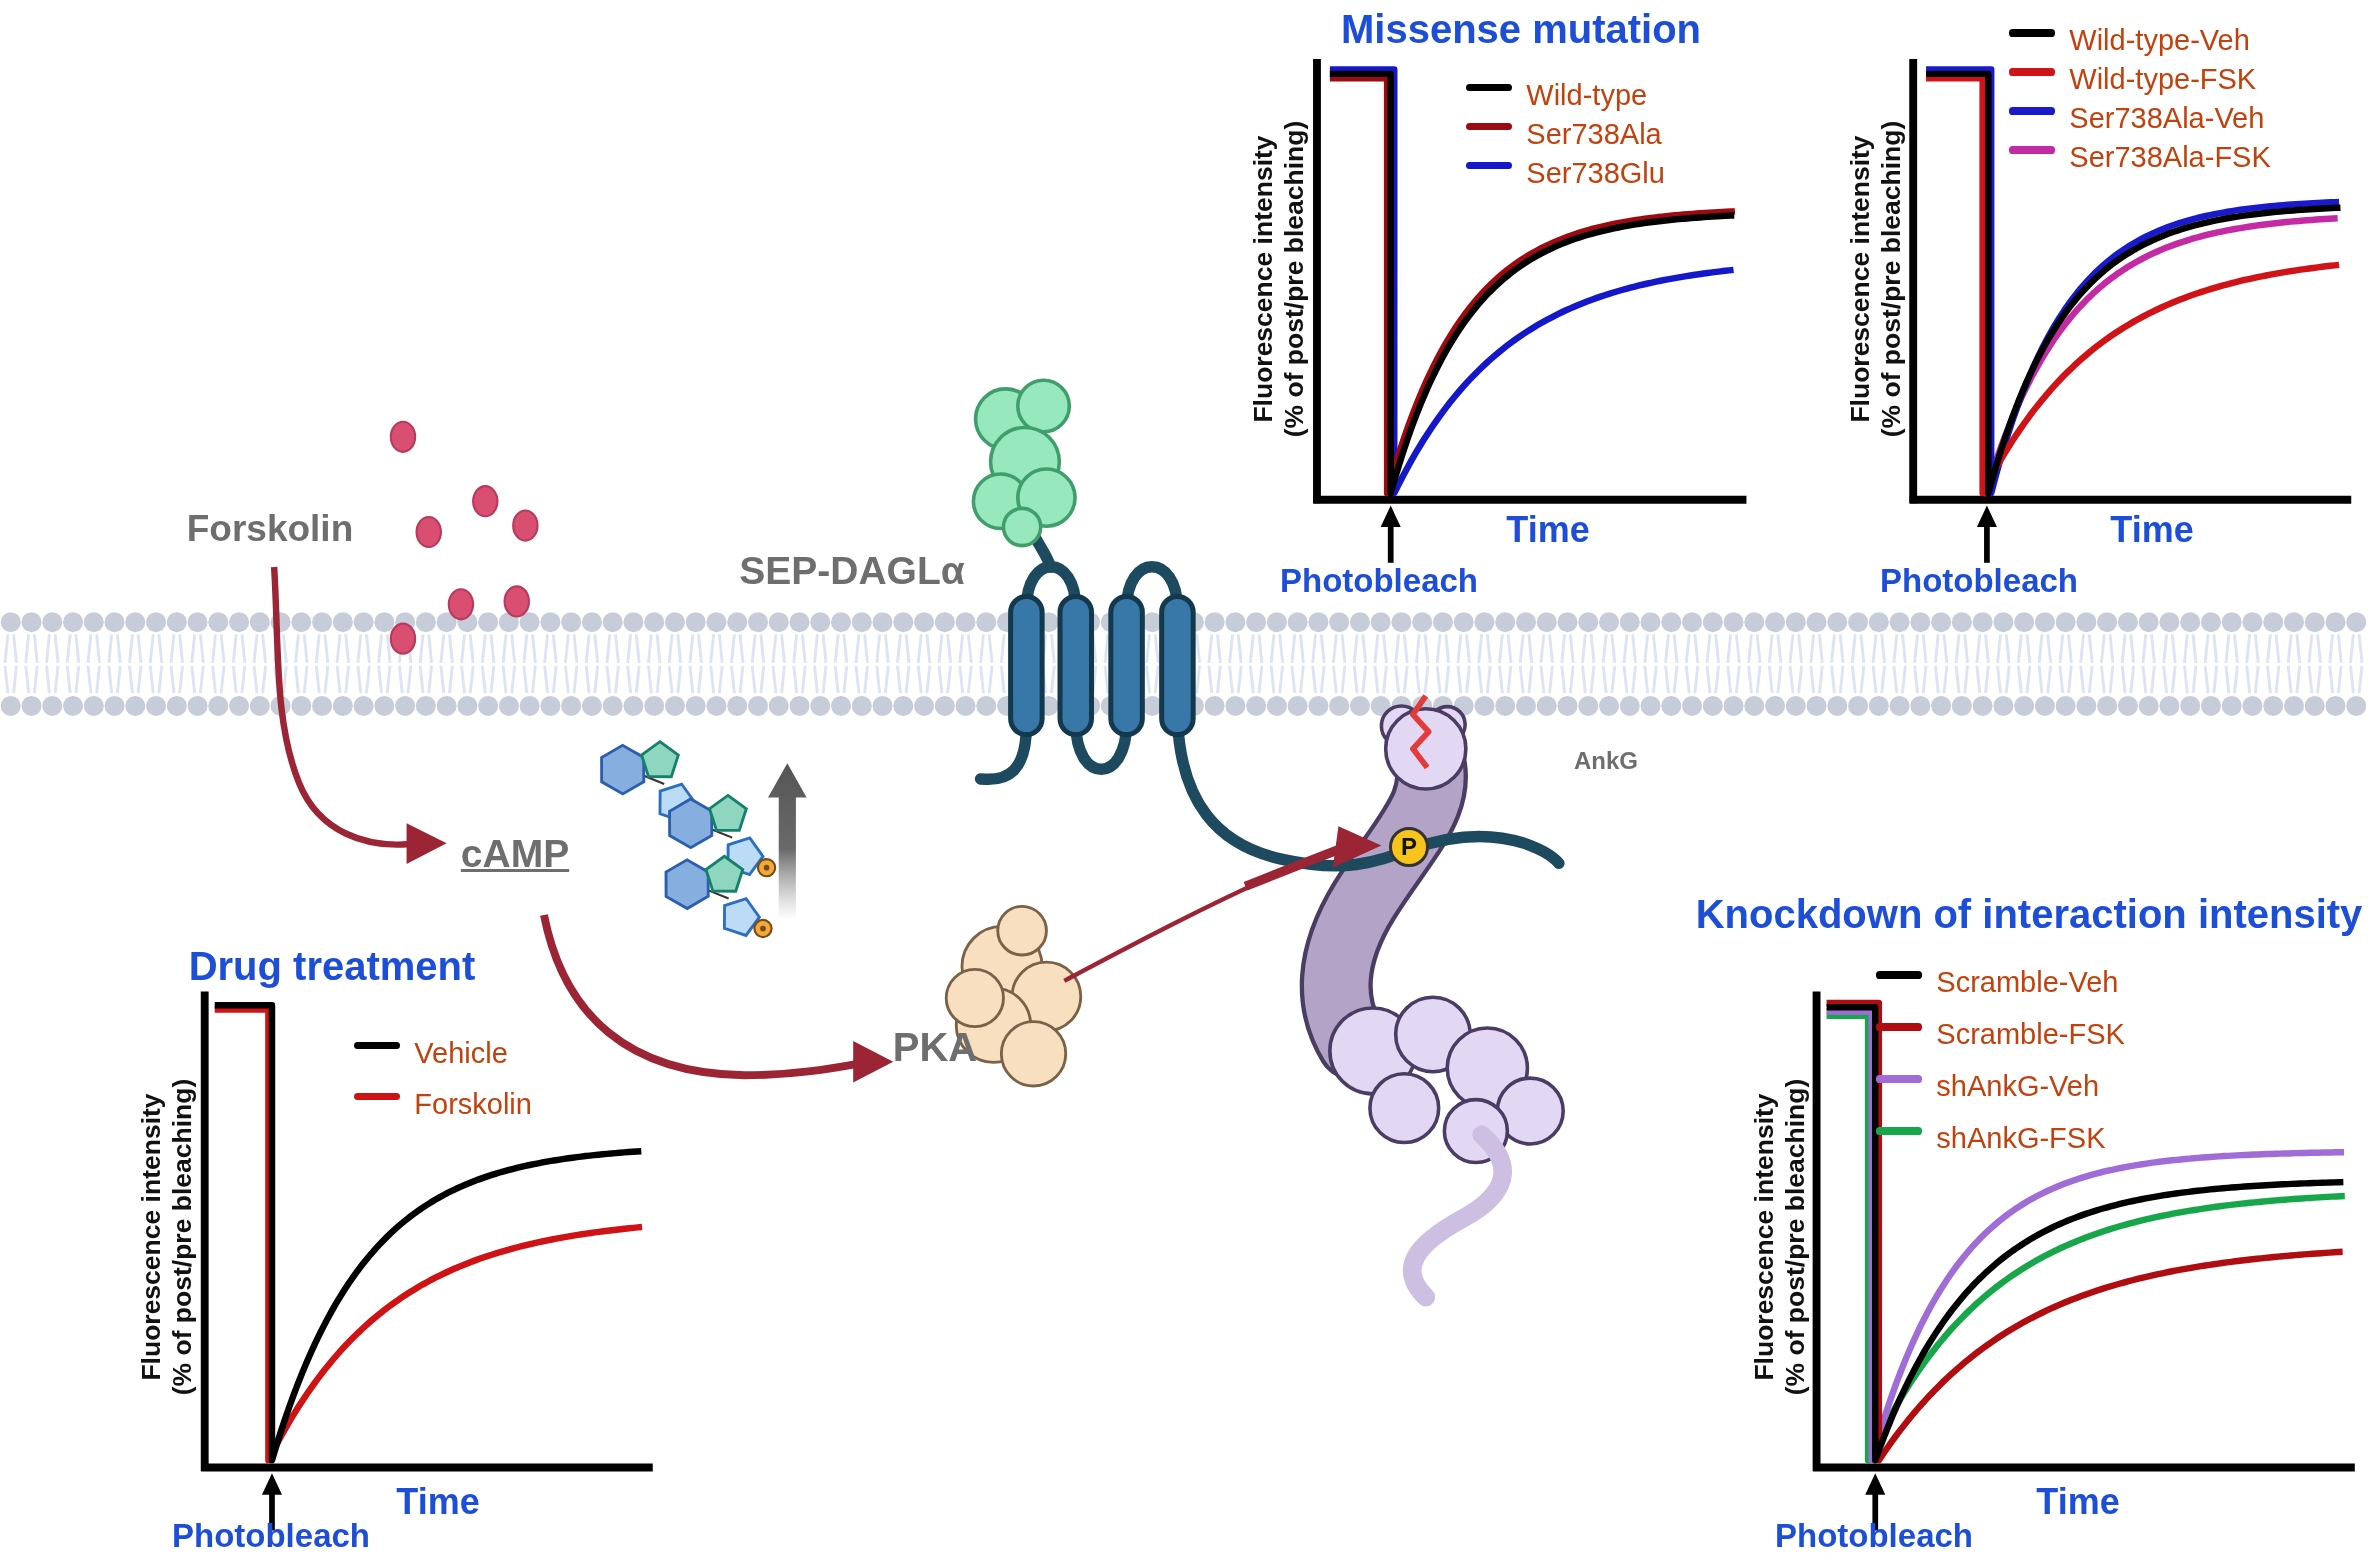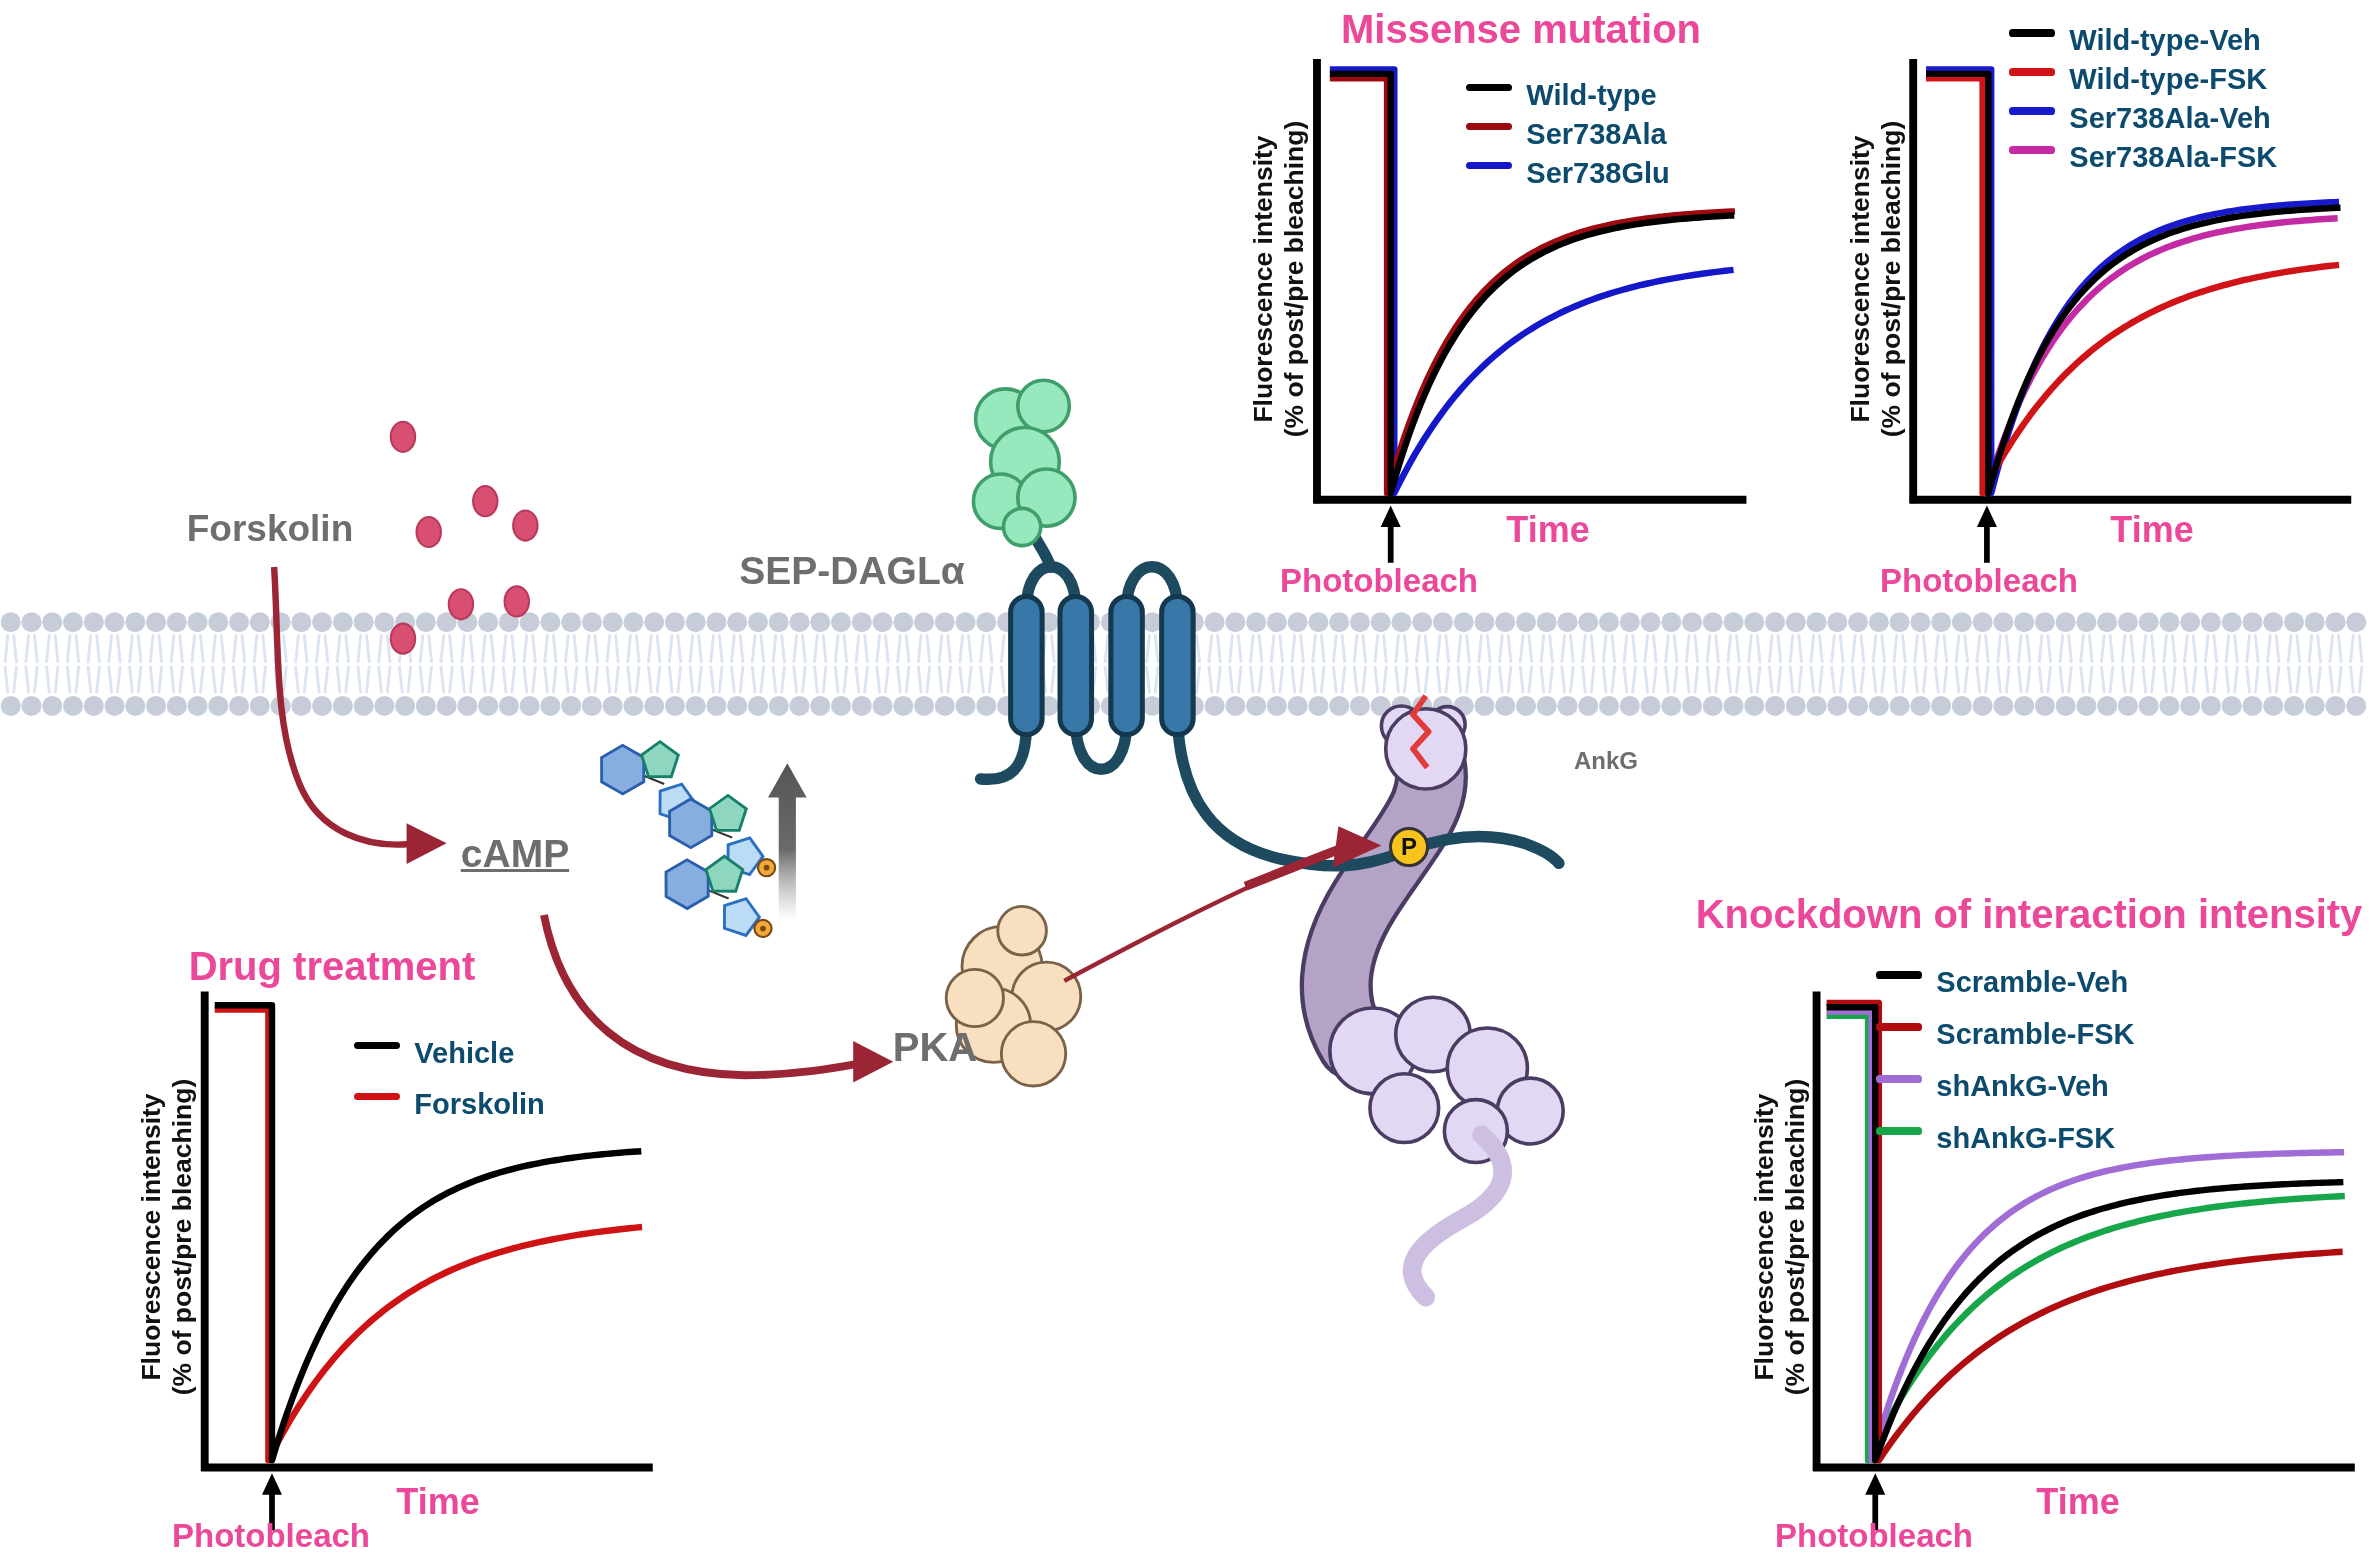--- a/index.html
+++ b/index.html
@@ -3,30 +3,30 @@
 <meta charset="utf-8">
 <style>
   html,body{margin:0;padding:0;background:#ffffff;}
   body{width:2377px;height:1555px;position:relative;overflow:hidden;
        font-family:"Liberation Sans",sans-serif;}
   #stage{position:absolute;left:0;top:0;width:2377px;height:1555px;}
   #art{position:absolute;left:0;top:0;z-index:1;}
   .glabel{position:absolute;z-index:3;transform:translate(-50%,-50%);
           font-weight:bold;color:#6e6e6e;white-space:nowrap;}
   .ctext{position:absolute;z-index:3;transform:translate(-50%,-50%);
-         font-weight:bold;color:#ec4899;white-space:nowrap;}
+         font-weight:bold;color:#1d4ed8;white-space:nowrap;}
   .ctitle{font-size:40px;}
   .xlab{font-size:36px;}
   .photo{font-size:33px;}
   .ylab{position:absolute;z-index:3;transform:translate(-50%,-50%) rotate(-90deg);
         font-weight:bold;color:#111;font-size:26.5px;line-height:1.18;text-align:center;white-space:nowrap;}
   .legend{position:absolute;z-index:3;}
   .lrow{display:flex;align-items:center;}
   .lswatch{display:inline-block;width:46px;height:7.9px;border-radius:3.6px;margin-right:14.3px;flex:0 0 auto;}
-  .llabel{font-weight:bold;color:#0c4a6e;font-size:29px;white-space:nowrap;margin-top:15px;}
+  .llabel{font-weight:normal;color:#c2410c;font-size:29px;white-space:nowrap;margin-top:15px;}
   #phospho{position:absolute;z-index:4;width:40px;height:40px;border-radius:50%;
            background:#f6c41c;border:3.6px solid #333333;box-sizing:border-box;
            display:flex;align-items:center;justify-content:center;
            font-weight:bold;font-size:24px;color:#111;}
 </style>
 </head>
 <body>
 
 <div id="stage">
 

